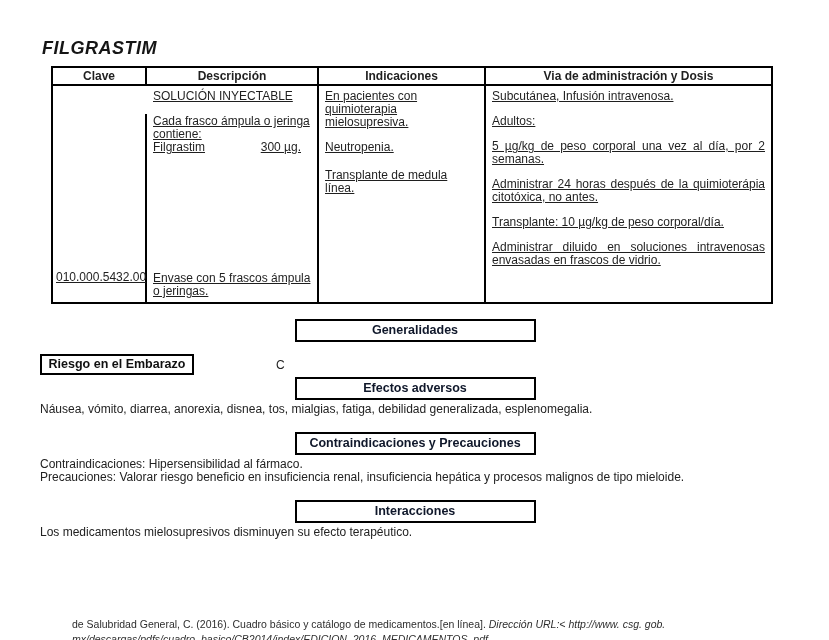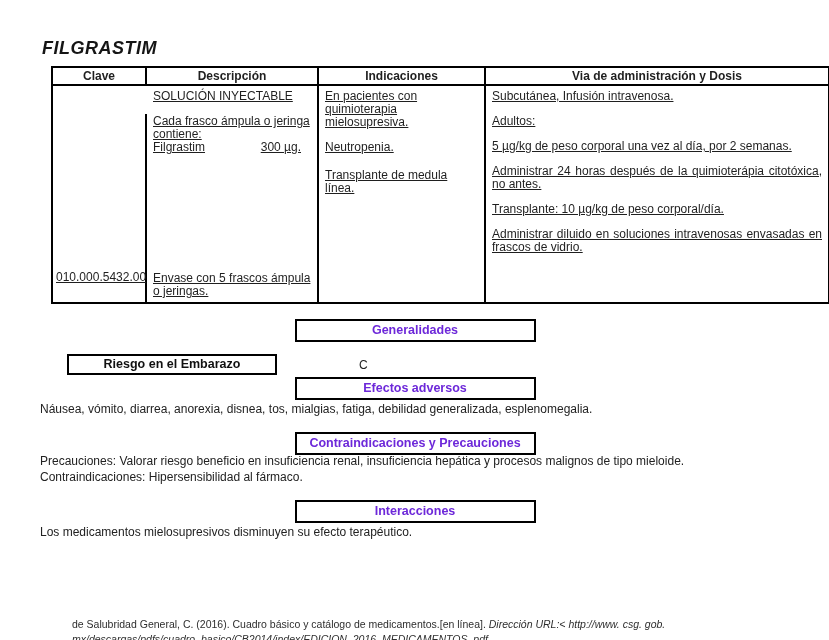--- a/index.html
+++ b/index.html
@@ -12,21 +12,21 @@
   }
   .doc { padding:38px 39px 0 40px; position:relative; }
 
   .title {
     font-size:18px; font-weight:bold; font-style:italic;
     letter-spacing:0.5px; margin:0 0 7px 2px; color:#151515;
   }
 
   
   .drug-table {
-    width:779px; margin-left:11px;
+    width:722px; margin-left:11px;
     border:2px solid #000;
     display:grid;
     grid-template-columns:94px 172px 167px 1fr;
     font-size:12px; line-height:13px;
   }
   .th {
     font-weight:bold; text-align:center;
     padding:2px 2px 1px; font-size:12px;
     border-bottom:2px solid #000;
     border-right:2px solid #000;
@@ -45,31 +45,31 @@
   .just { text-align:justify; }
   .cell-clave { padding:4px 2px 18px 3px; justify-content:flex-end;margin-top:28px; }
   .spacer { flex:1; }
   .dose-line { display:flex; justify-content:space-between; padding-right:10px; }
 
   
   .secbox {
     width:241px; margin:0 auto;
     border:2px solid #000;
     text-align:center; font-weight:bold; font-size:12.5px;
-    padding:2px 0 3px; color:#6d28d9;
+    padding:2px 0 3px; color:#0f172a;
   }
   .sectext { font-size:12px; line-height:13px; margin-top:3px; color:#222; }
   .mt-table { margin-top:15px; }
   .mt-sm { margin-top:2px; }
   .mt-md { margin-top:16px; }
 
   
   .risk-row { margin-top:12px; display:flex; align-items:center; }
   .riskbox {
-    width:210px; margin-left:27px;
+    width:154px; margin-left:0;
     border:2px solid #000;
     text-align:center; font-weight:bold; font-size:12.5px;
     padding:1px 0 2px; color:#111;
   }
   .risk-value { margin-left:82px; font-size:12px; color:#222; }
 
   
   .citation {
     margin-top:78px;
     font-size:10.5px; line-height:14.5px; color:#2e2e2e;margin-left:32px;
@@ -124,22 +124,22 @@
 
   <div class="risk-row">
     <div class="riskbox">Riesgo en el Embarazo</div>
     <span class="risk-value">C</span>
   </div>
 
   <div class="secbox mt-sm">Efectos adversos</div>
   <p class="sectext">Náusea, vómito, diarrea, anorexia, disnea, tos, mialgias, fatiga, debilidad generalizada, esplenomegalia.</p>
 
   <div class="secbox mt-md">Contraindicaciones y Precauciones</div>
+  <p class="sectext">Contraindicaciones: Hipersensibilidad al fármaco.</p>
   <p class="sectext" style="margin-top:0;">Precauciones: Valorar riesgo beneficio en insuficiencia renal, insuficiencia hepática y procesos malignos de tipo mieloide.</p>
-  <p class="sectext">Contraindicaciones: Hipersensibilidad al fármaco.</p>
 
   <div class="secbox mt-md">Interacciones</div>
   <p class="sectext">Los medicamentos mielosupresivos disminuyen su efecto terapéutico.</p>
 
   <div class="citation">
     <div><span>de Salubridad General, C. (2016). Cuadro básico y catálogo de medicamentos.[en línea]. </span><i>Dirección URL:&lt; http://www. csg. gob.</i></div>
     <div><i>mx/descargas/pdfs/cuadro_basico/CB2014/index/EDICION_2016_MEDICAMENTOS. pdf</i></div>
   </div>
 
 </div>

